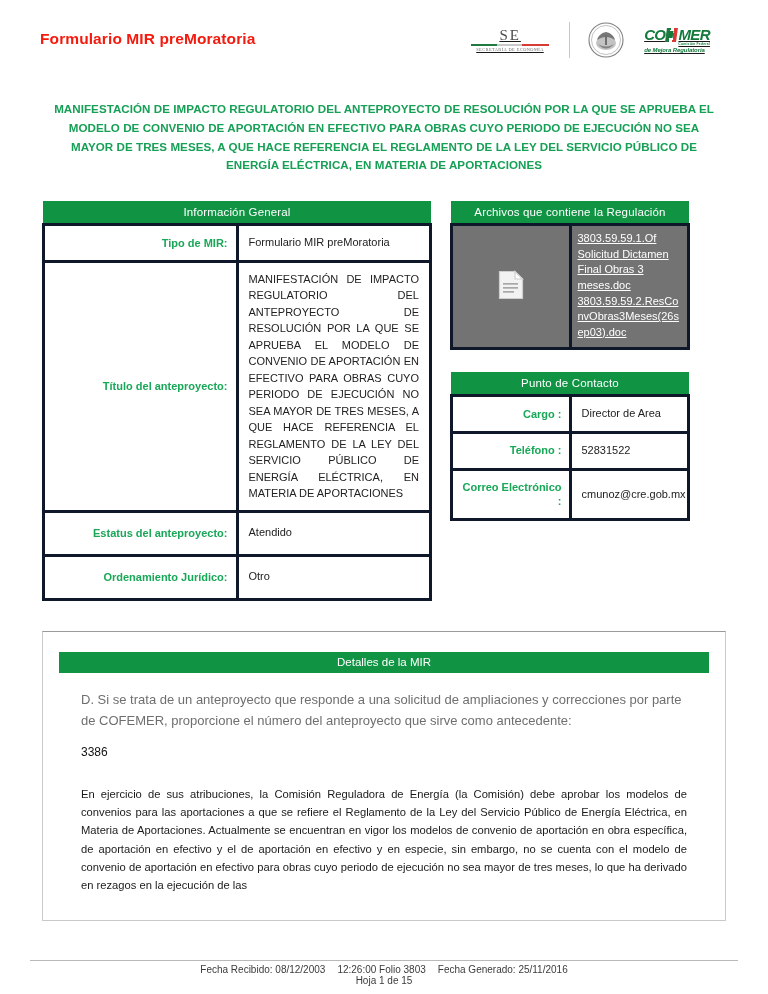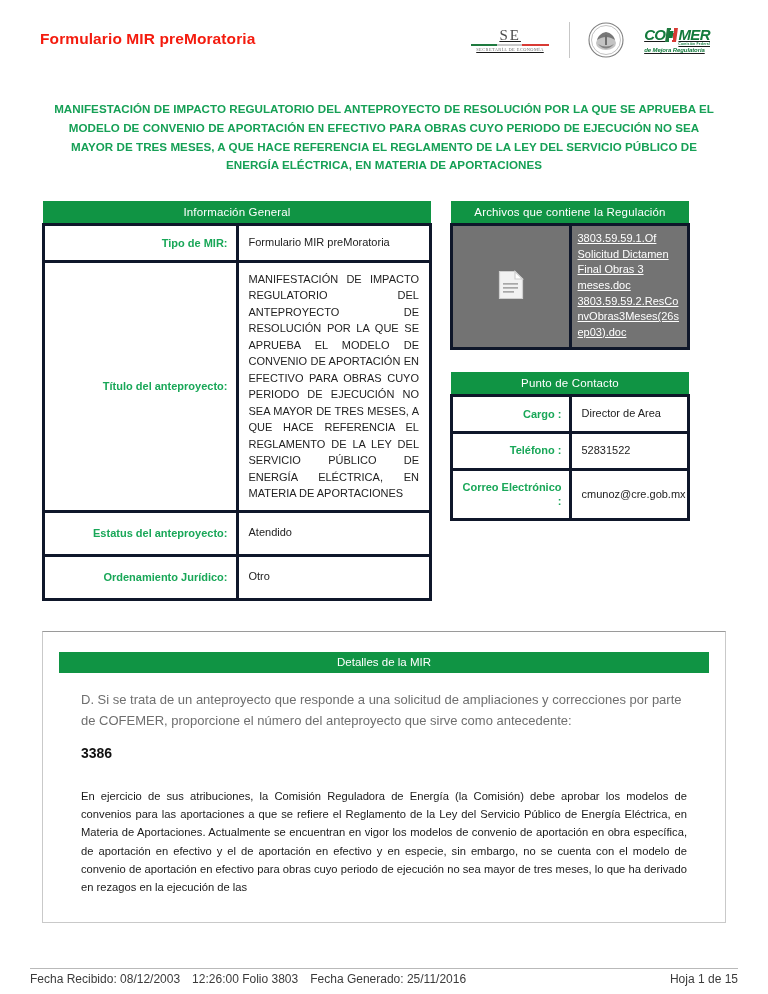--- a/index.html
+++ b/index.html
@@ -256,44 +256,45 @@
     padding: 16px 22px 10px 22px;
   }
   .q-text {
     color: #6f6f6f;
     font-size: 13px;
     line-height: 1.62;
     margin: 0 0 14px 0;
   }
   .a-text {
     color: #111;
-    font-size: 14px;
-    font-weight: bold;
+    font-size: 12px;
+    font-weight: normal;
     margin: 0 0 26px 0;
   }
   .para {
     color: #1a1a1a;
     font-size: 11.2px;
     line-height: 1.63;
     text-align: justify;
     text-align-last: left;
     margin: 6px 0 0 0;
   }
 
   
   .footer {
     position: absolute;
     left: 0; right: 0;
     bottom: 8px;
     padding: 4px 30px 0 30px;
     display: flex;
     justify-content: space-between;
     align-items: center;
-    font-size: 12px;
+    font-size: 10px;
     color: #3b3b3b;
+    flex-direction: column;
   }
   .footer-rule {
     position: absolute;
     left: 30px; right: 30px;
     top: 0;
     border-top: 1px solid #b9b9b9;
   }
   .footer-left { display: flex; gap: 12px; }
 </style>
 </head>

